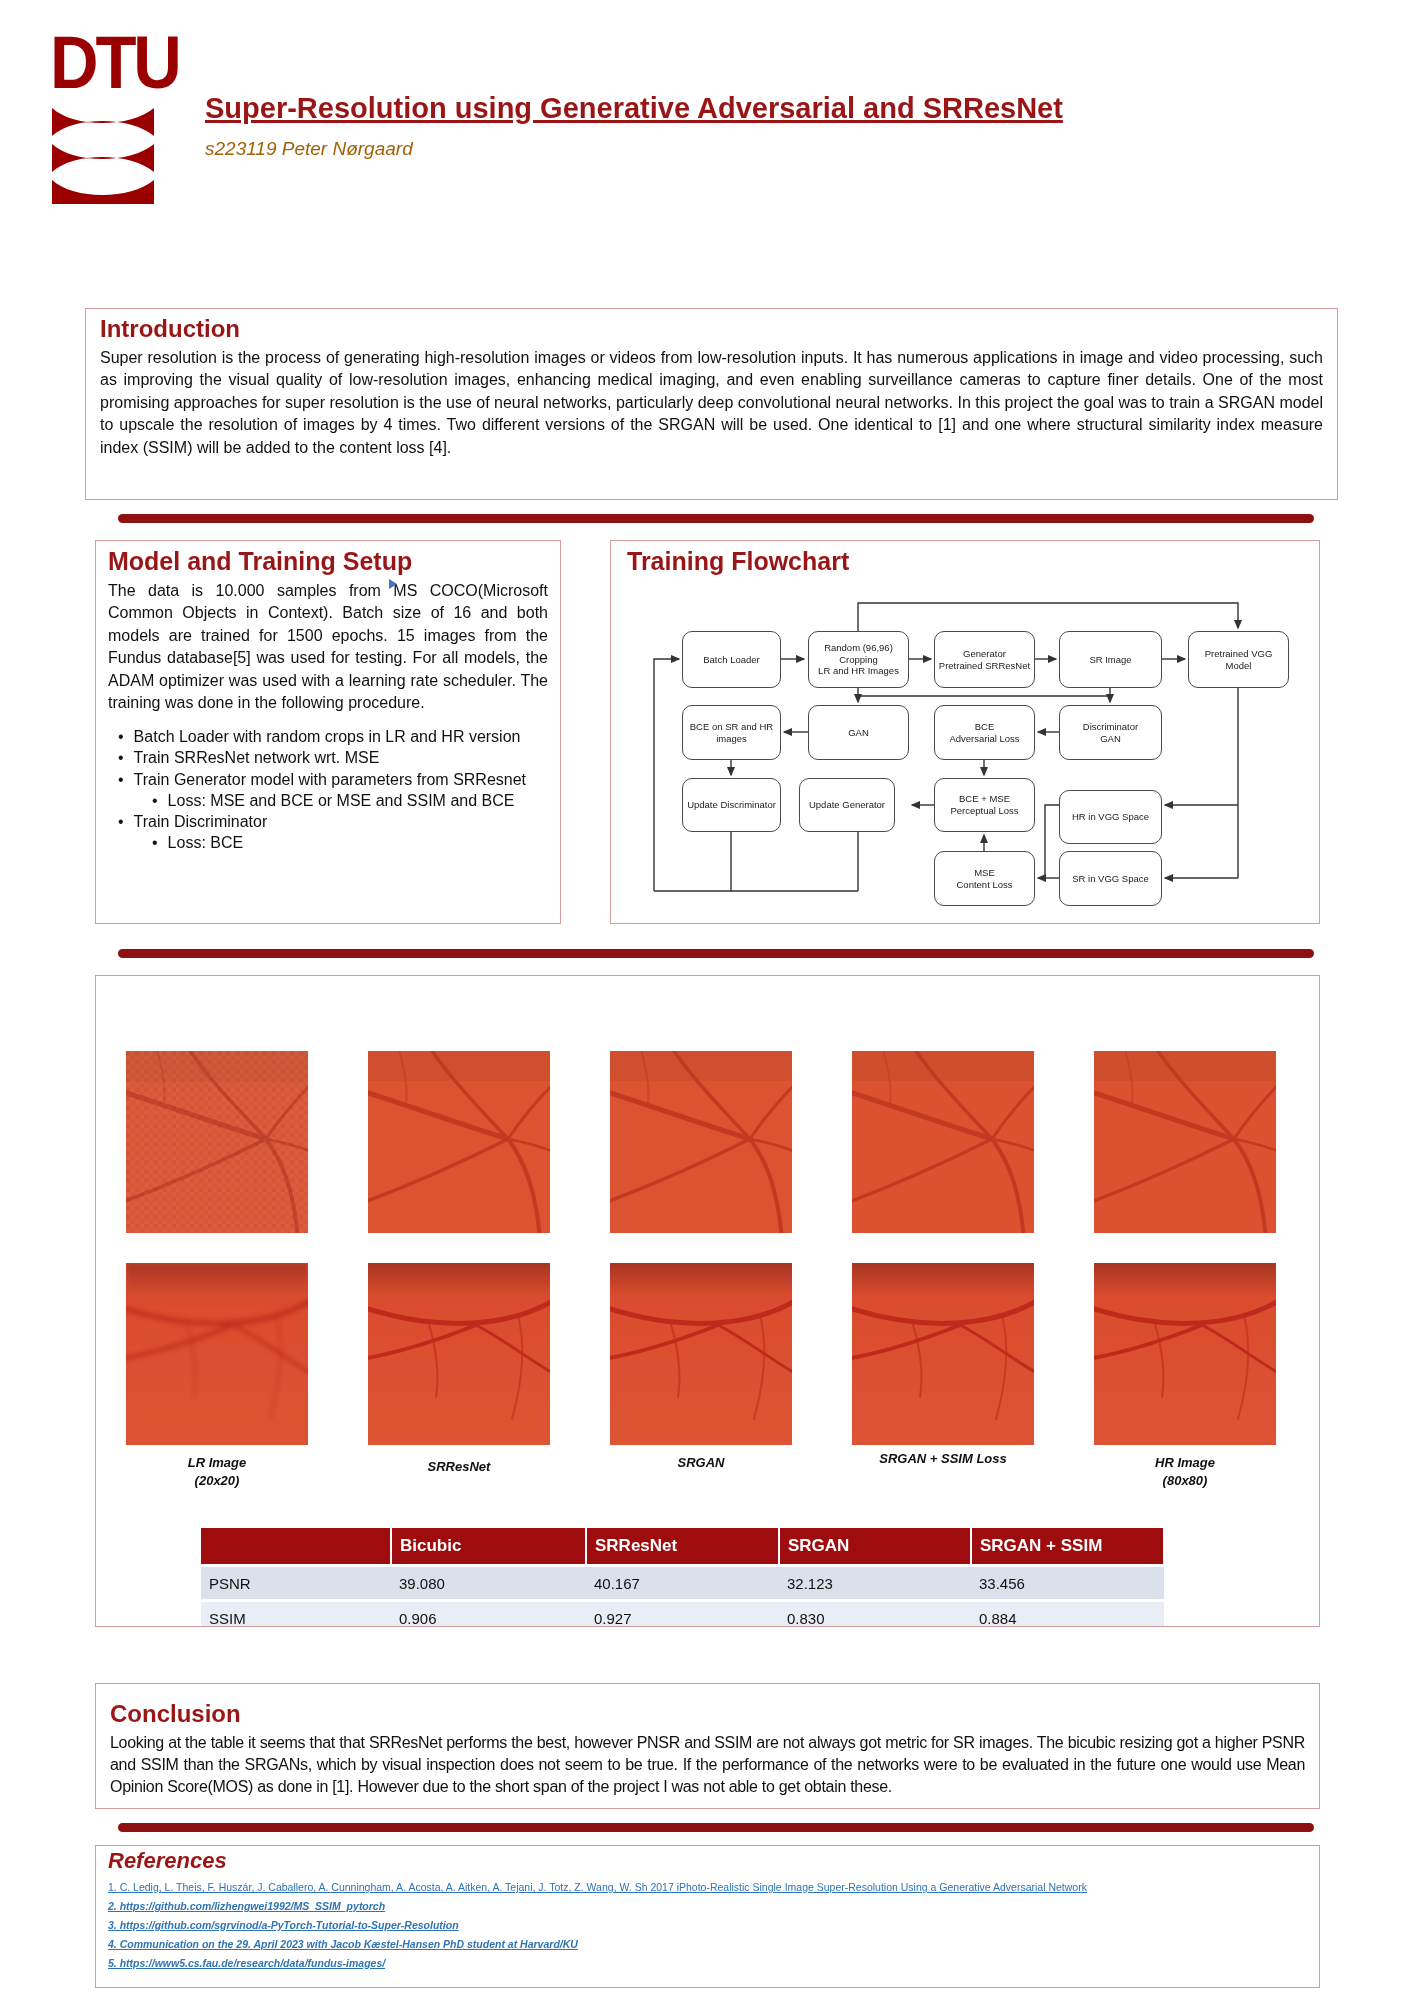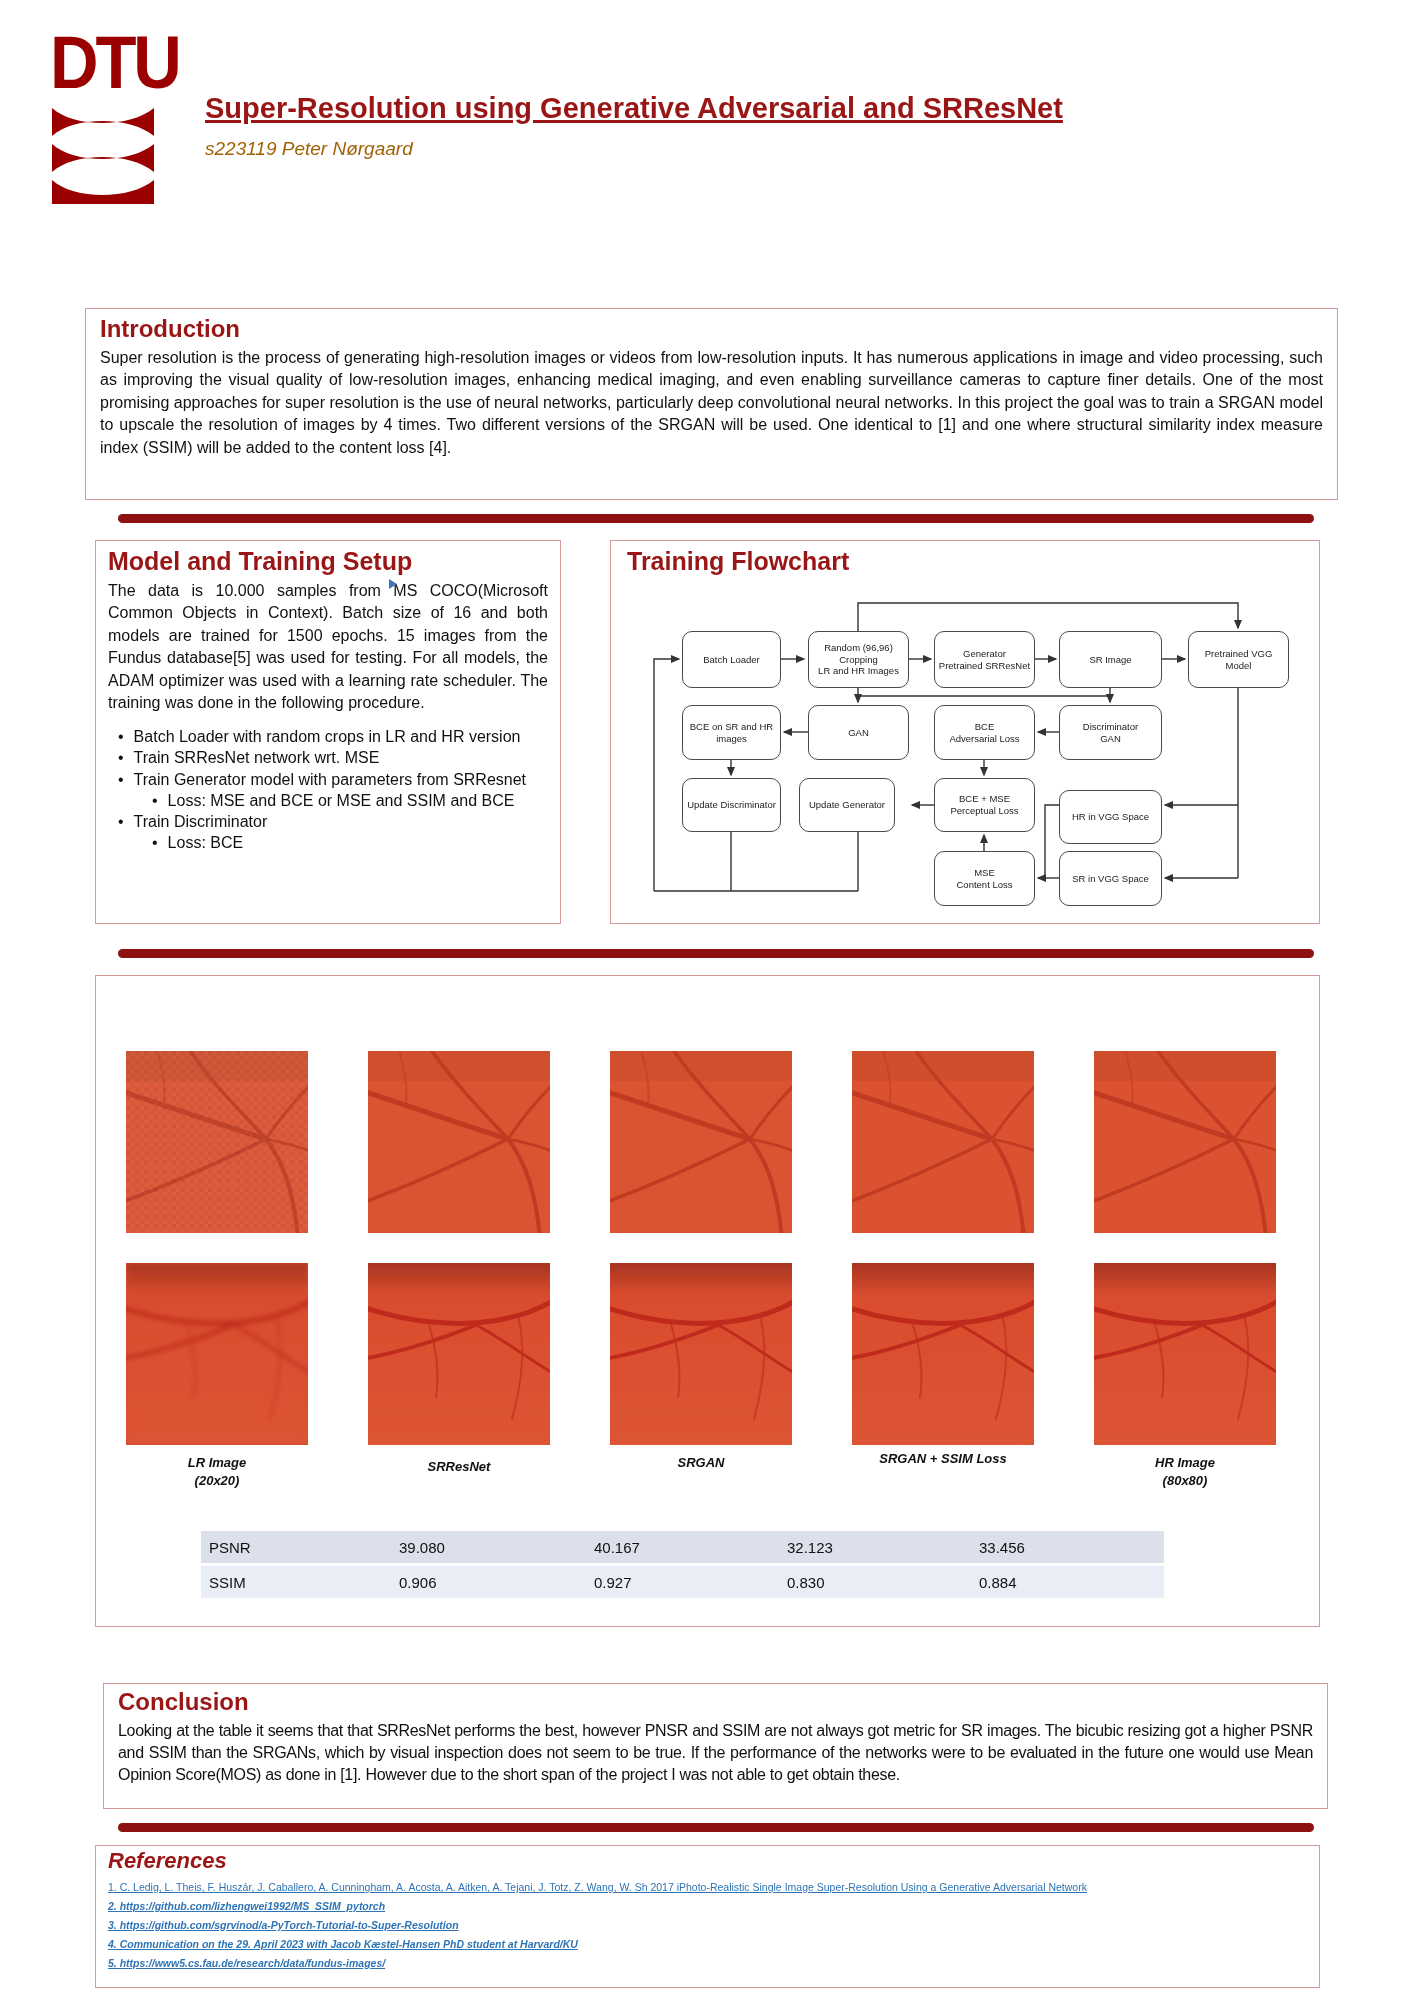--- a/index.html
+++ b/index.html
@@ -44,21 +44,21 @@
   .tile{position:absolute;width:182px;height:182px;background:#d94c2d;}
   .tile-label{position:absolute;width:200px;text-align:center;font-size:13px;font-weight:bold;font-style:italic;white-space:pre-line;line-height:1.35;}
 
   table.metrics{position:absolute;left:105px;top:552px;border-collapse:collapse;table-layout:fixed;}
   table.metrics th{background:#9e0c0e;color:#fff;font-size:17px;font-weight:bold;text-align:left;padding:6px 8px;height:24px;border-right:2px solid #fff;}
   table.metrics td{font-size:15px;padding:5px 8px;height:22px;border-top:3px solid #fff;}
   tr.row-a td{background:#dbe0eb;}
   tr.row-b td{background:#e9edf5;}
 
   
-  .conclusion{left:95px;top:1683px;width:1225px;height:126px;padding:4px 14px;margin-left:8px;}
+  .conclusion{left:95px;top:1683px;width:1225px;height:126px;padding:16px 14px;}
   .conclusion .sec-heading{font-size:24px;}
   .conclusion .body-text{font-size:16px;letter-spacing:-0.3px;line-height:1.38;}
 
   
   .references{left:95px;top:1845px;width:1225px;height:143px;padding:2px 12px;}
   .references .sec-heading{font-size:22px;font-style:italic;}
   .ref{font-size:10.5px;line-height:1.8;color:#2e74b5;text-decoration:underline;font-weight:bold;font-style:italic;cursor:pointer;}
   .ref.plain{font-weight:normal;font-style:normal;}
 </style>
 </head>
@@ -272,20 +272,27 @@
 
   <table class="metrics">
     <colgroup>
         <col style="width:190px">
         <col style="width:195px">
         <col style="width:193px">
         <col style="width:192px">
         <col style="width:193px">
       </colgroup>
     <tbody>
+        <tr>
+      <th></th>
+      <th>Bicubic</th>
+      <th>SRResNet</th>
+      <th>SRGAN</th>
+      <th>SRGAN + SSIM</th>
+    </tr>
     <tr class="row-a">
       <td>PSNR</td>
       <td>39.080</td>
       <td>40.167</td>
       <td>32.123</td>
       <td>33.456</td>
     </tr>
     <tr class="row-b">
       <td>SSIM</td>
       <td>0.906</td>

